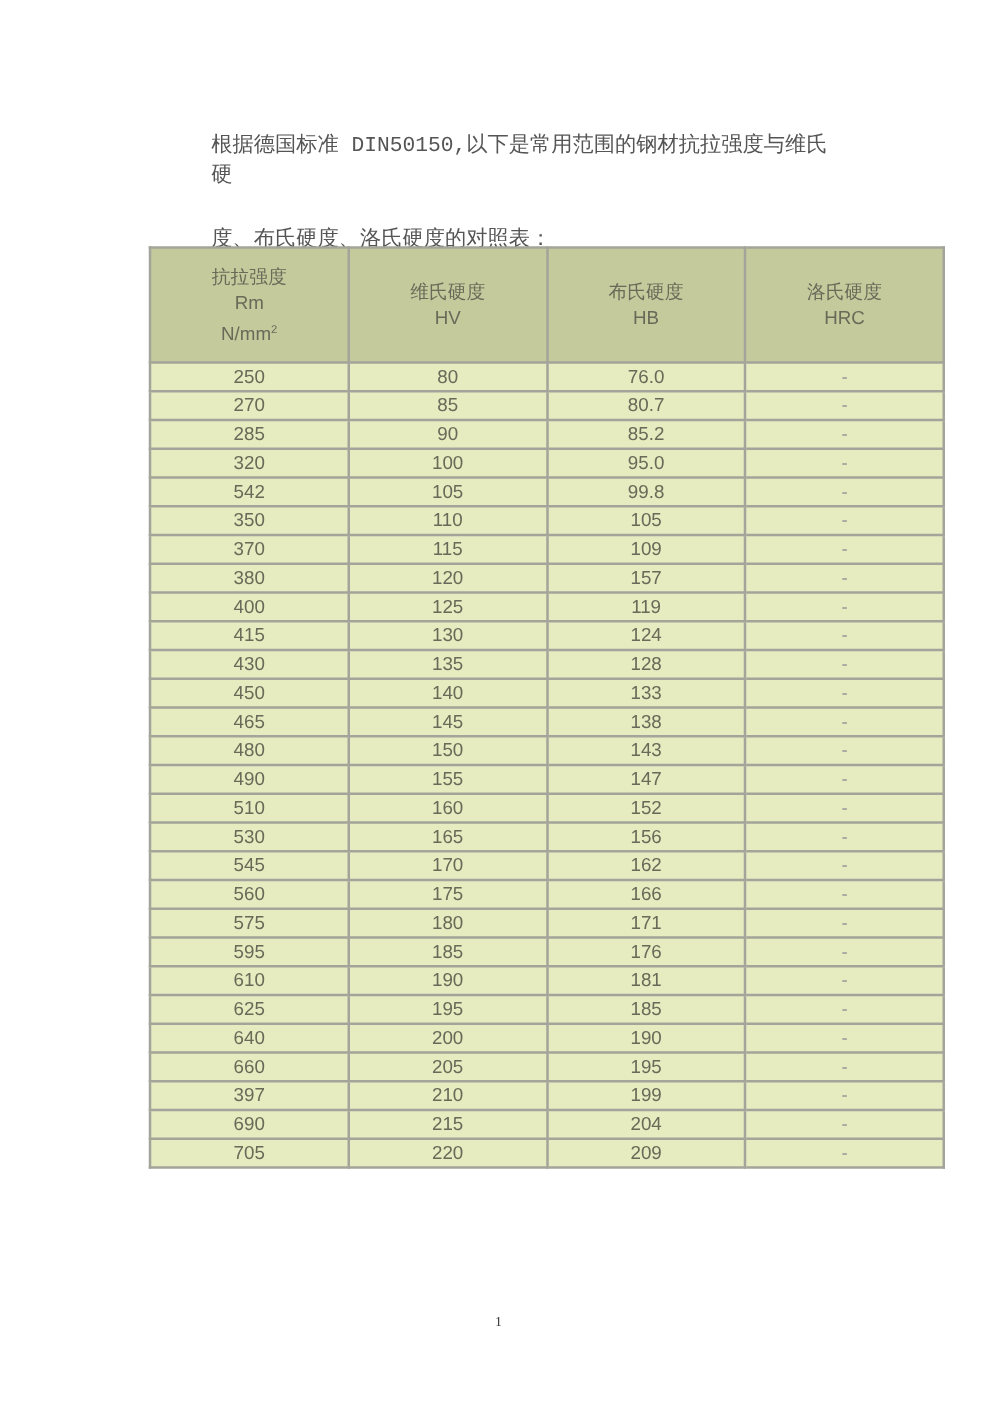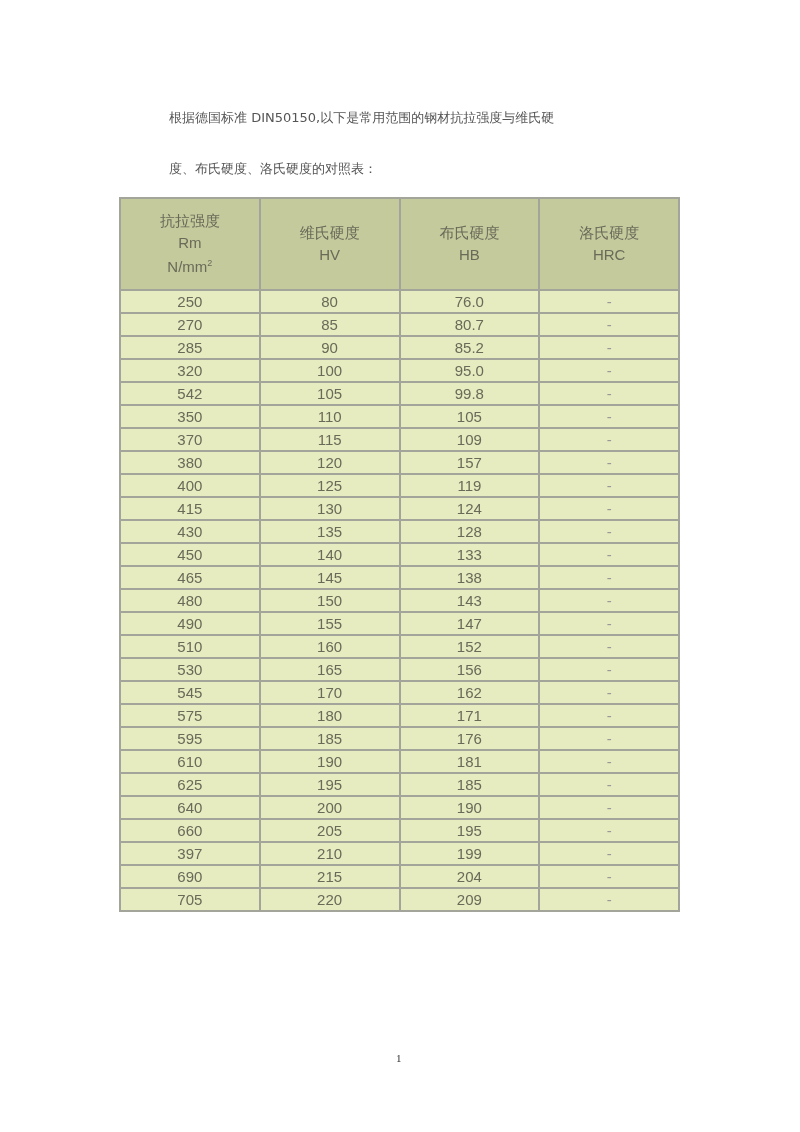--- a/index.html
+++ b/index.html
@@ -1,19 +1,19 @@
 <!DOCTYPE html>
 <html><head>
 <meta charset="utf-8">
 <style>
   html, body { margin:0; padding:0; background:#ffffff; }
   body { width:800px; height:1132px; position:relative; font-family:"DejaVu Sans", "Liberation Sans", sans-serif; color:#555; }
-  .intro { position:absolute; left:169px; top:106px; width:500px; font-size:13px; line-height:24px; color:#555; }
+  .intro { position:absolute; left:169px; top:106px; width:500px; font-size:17px; line-height:24px; color:#555;font-family:Liberation Mono, monospace; }
   .intro .line2 { margin-top:27px; }
-  table { position:absolute; left:119px; top:197px; border-collapse:collapse; table-layout:fixed; width:561px; font-family:"Liberation Sans", sans-serif; }
+  table { position:absolute; left:119px; top:197px; border-collapse:collapse; table-layout:fixed; width:637px; font-family:"Liberation Sans", sans-serif; }
   th, td { border:2px solid #a4a59a; text-align:center; color:#6a6a58; }
   th { background:#c5ca9d; height:90px; font-weight:normal; font-size:15px; line-height:21px; vertical-align:middle; padding:0; }
   th .cn { font-family:"DejaVu Sans", sans-serif; font-size:15px; }
   td { background:#e6ebc0; height:21px; font-size:15px; padding:0; line-height:21px; }
   td.dash { color:#999; }
   sup { font-size:9px; }
   .page-num { position:absolute; left:396px; top:1052px; font-size:11px; color:#333; font-family:"Liberation Serif", serif; }
 </style>
 </head>
 <body>
@@ -148,20 +148,26 @@
         <td>156</td>
         <td class="dash">-</td>
       </tr>
       <tr>
         <td>545</td>
         <td>170</td>
         <td>162</td>
         <td class="dash">-</td>
       </tr>
       <tr>
+        <td>560</td>
+        <td>175</td>
+        <td>166</td>
+        <td class="dash">-</td>
+      </tr>
+      <tr>
         <td>575</td>
         <td>180</td>
         <td>171</td>
         <td class="dash">-</td>
       </tr>
       <tr>
         <td>595</td>
         <td>185</td>
         <td>176</td>
         <td class="dash">-</td>

